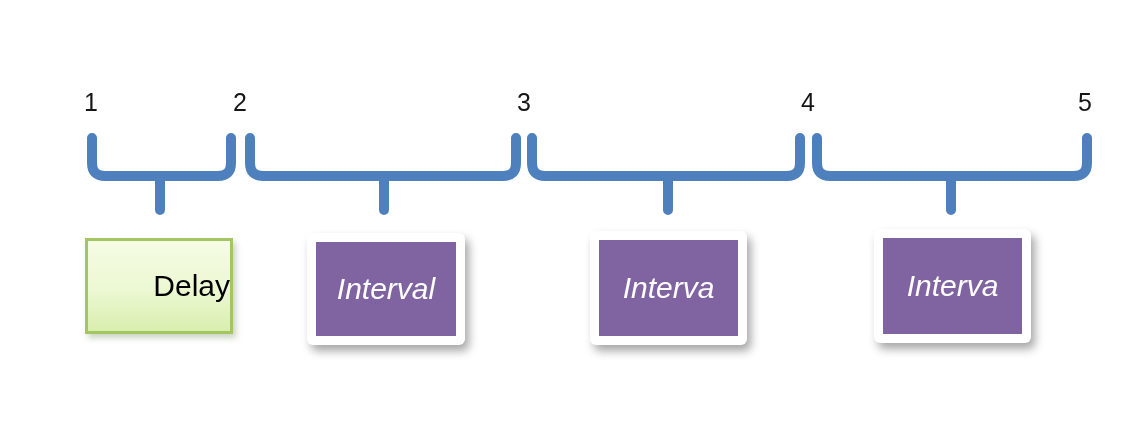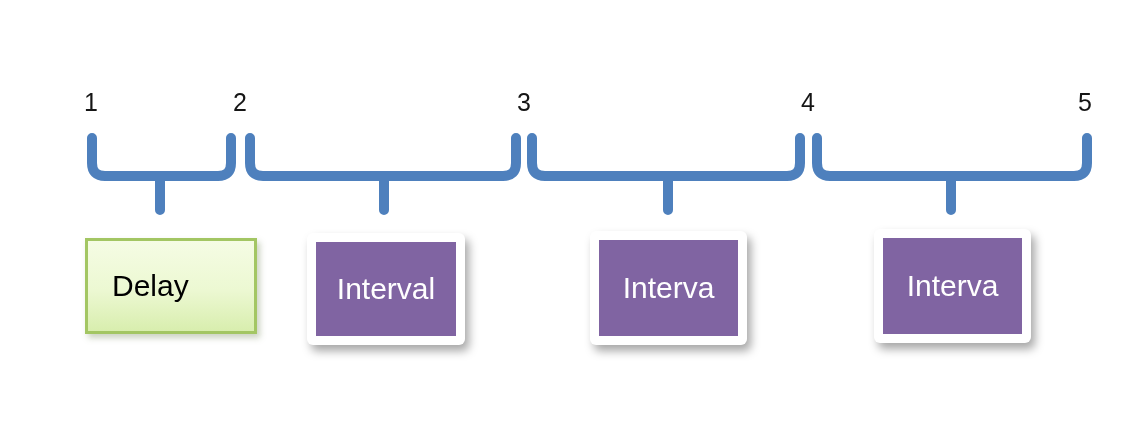--- a/index.html
+++ b/index.html
@@ -41,39 +41,39 @@
   .m1 { left: 91px; }
   .m2 { left: 240px; }
   .m3 { left: 524px; }
   .m4 { left: 808px; }
   .m5 { left: 1085px; }
 
   .seg-box {
     position: absolute;
     display: flex;
     align-items: center;
-    justify-content: flex-start;
-    padding-left: 24px;
+    justify-content: flex-end;
   }
   .delay {
     left: 85px;
     top: 238px;
     width: 142px;
     height: 90px;
     background: linear-gradient(to bottom, #f5fce4 0%, #ecf8d2 55%, #d8eeae 100%);
     border: 3px solid #a3c663;
     box-shadow: 3px 4px 6px rgba(110, 130, 80, 0.35);
     font-size: 30px;
     color: #000000;
   }
   .frame {
     position: absolute;
     background: #ffffff;
     border-radius: 6px;
     box-shadow: 4px 6px 10px rgba(0, 0, 0, 0.35);
+    font-style: italic;
   }
   .frame .purple {
     position: absolute;
     left: 9px; top: 9px; right: 9px; bottom: 9px;
     background: #8064a2;
     display: flex;
     align-items: center;
     justify-content: center;
     font-size: 30px;
     color: #ffffff;

